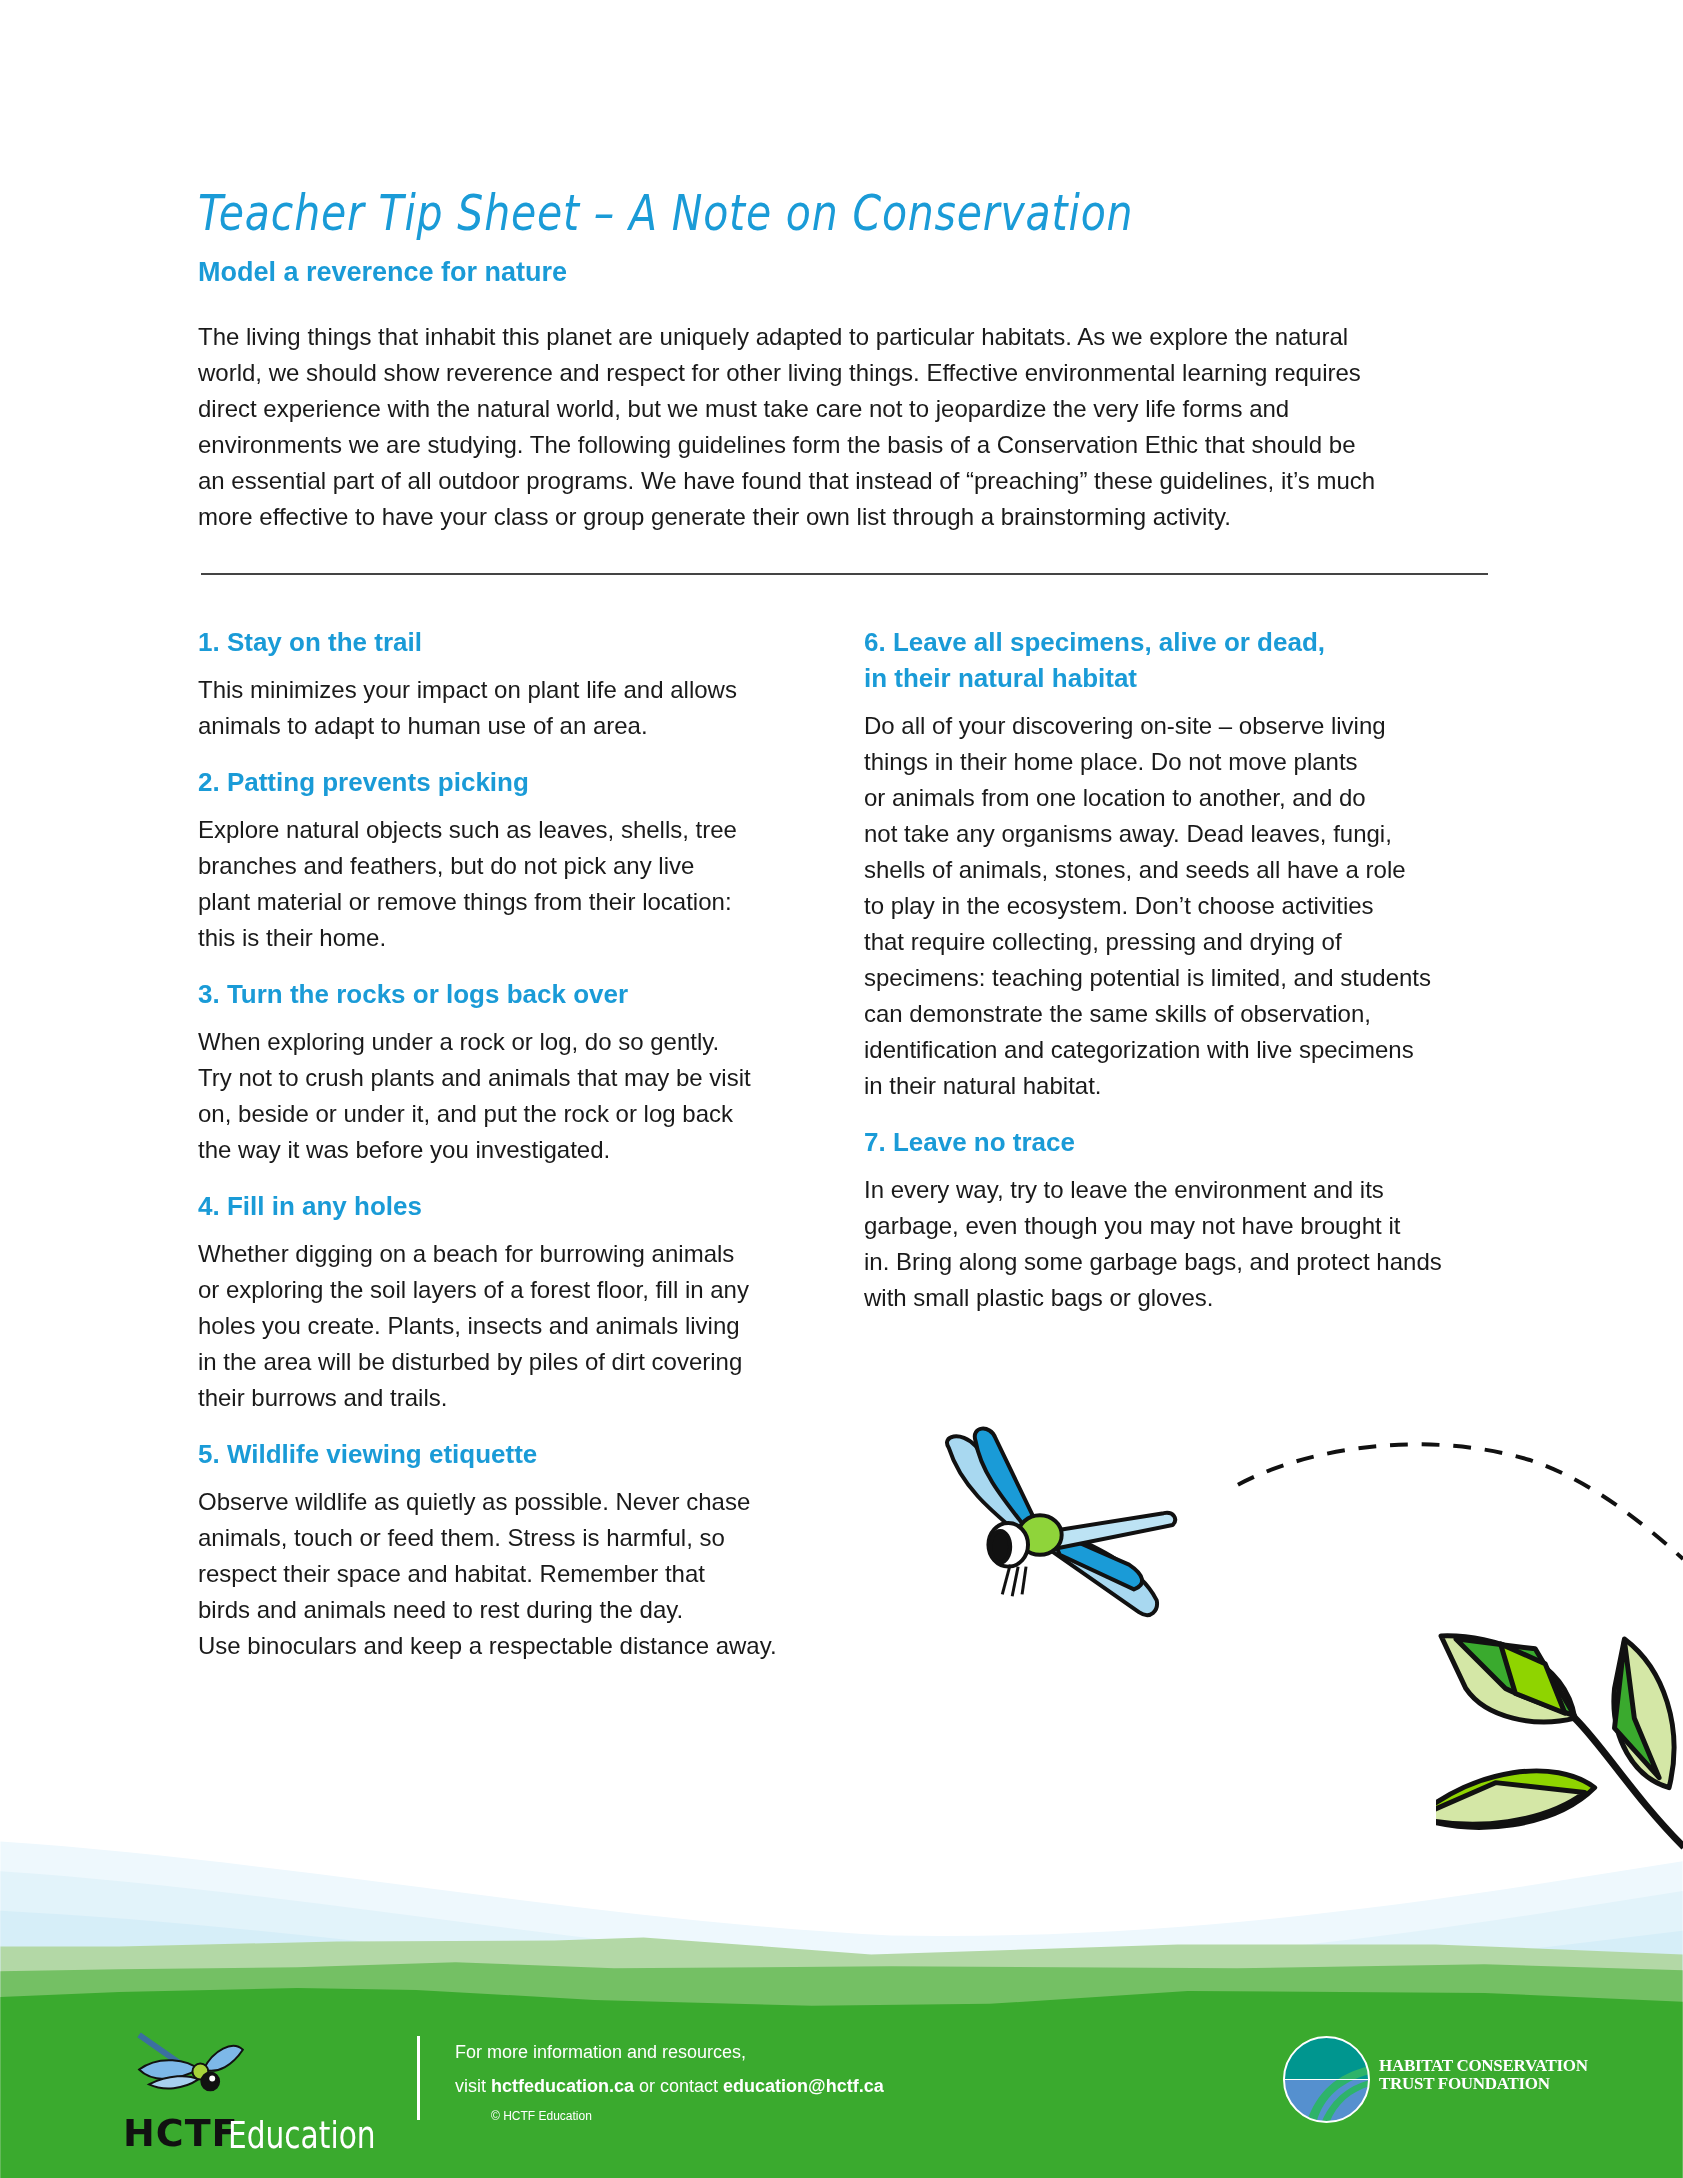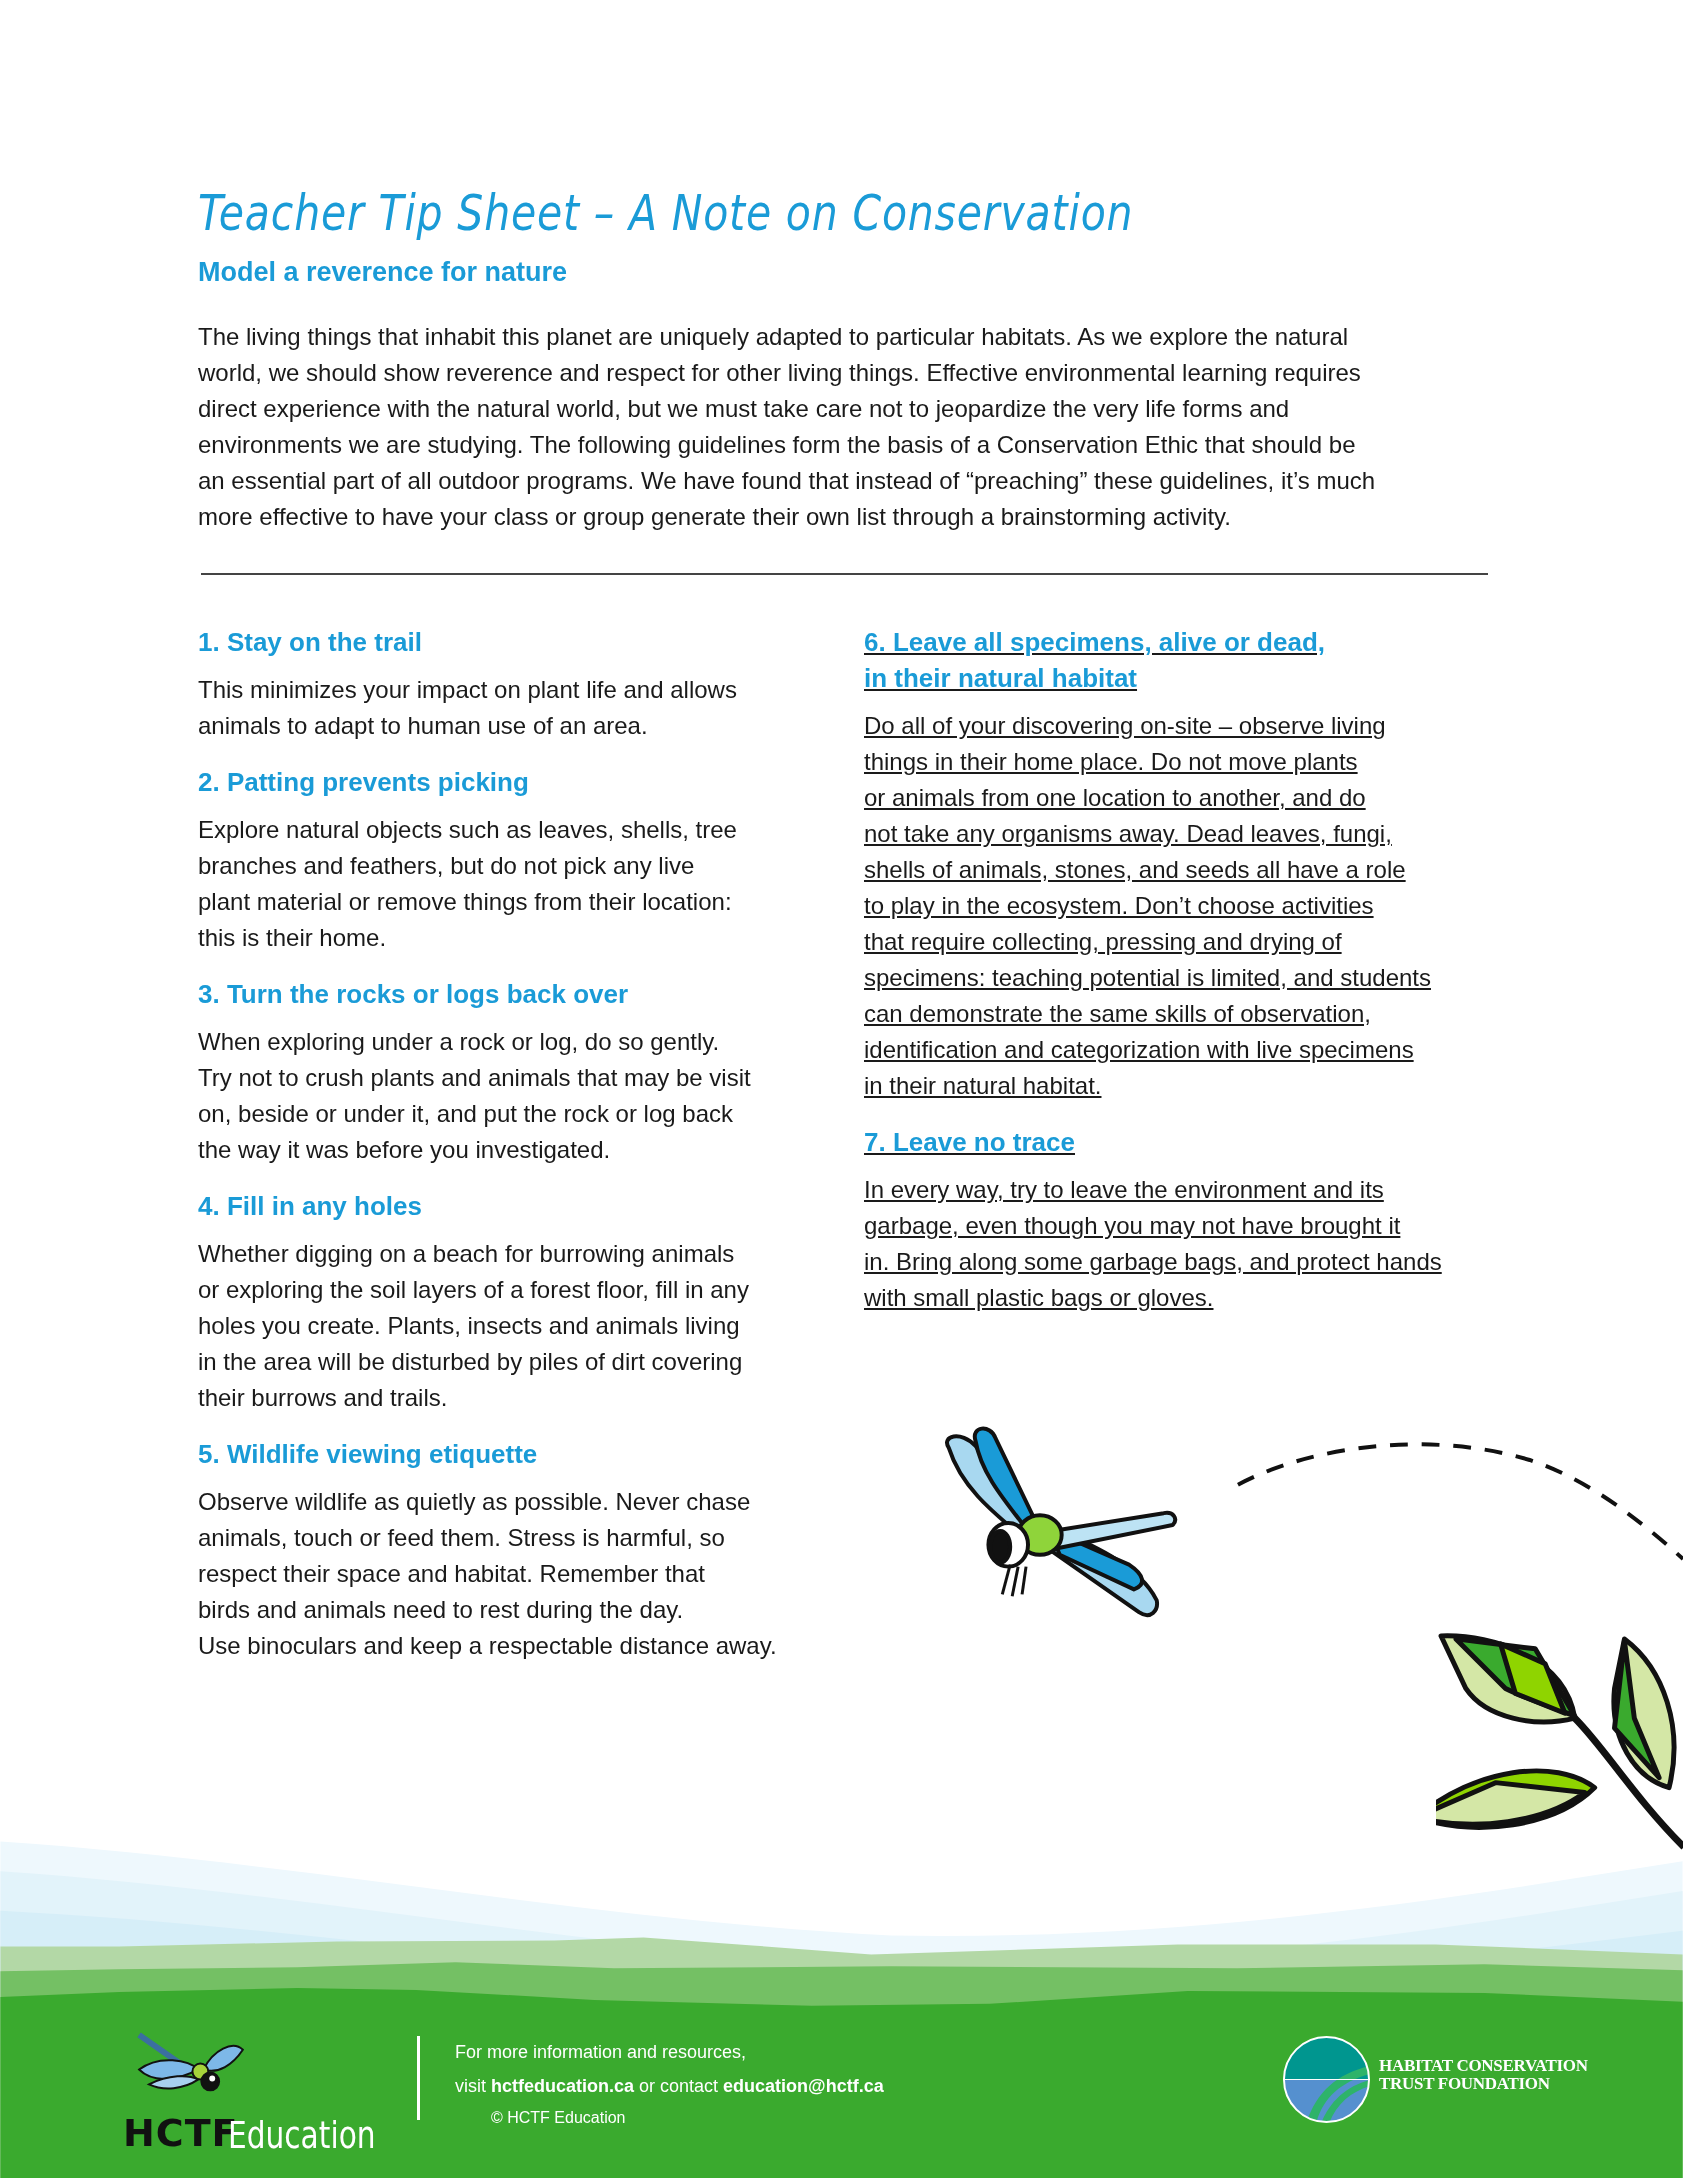--- a/index.html
+++ b/index.html
@@ -4,31 +4,31 @@
 <style>
   html,body{margin:0;padding:0;}
   body{width:1683px;height:2178px;position:relative;overflow:hidden;background:#ffffff;font-family:"Liberation Sans",sans-serif;color:#1a1a1a;}
   .title{position:absolute;left:198px;top:184px;font-family:"DejaVu Sans",sans-serif;font-size:50px;font-weight:normal;color:#1a9bd7;letter-spacing:1px;transform:scaleX(0.82);transform-origin:left top;white-space:nowrap;font-style:italic;}
   .subtitle{position:absolute;left:198px;top:257px;font-size:27px;font-weight:bold;color:#1a9bd7;}
   .intro{position:absolute;left:198px;top:319px;width:1287px;font-size:24px;line-height:36px;color:#1a1a1a;}
   .intro span{display:block;white-space:nowrap;}
   .rule{position:absolute;left:201px;top:573px;width:1287px;height:1.5px;background:#444;}
   .col{position:absolute;width:634px;}
   .col.left{left:198px;top:624px;}
-  .col.right{left:864px;top:624px;text-decoration:underline;}
+  .col.right{left:864px;top:624px;}
   .section{margin:0 0 20px 0;}
   .sec-h{font-size:26px;font-weight:bold;color:#1a9bd7;line-height:36px;margin:0 0 12px 0;}
   .sec-h span{display:block;white-space:nowrap;}
   .sec-b{font-size:24px;line-height:36px;color:#1a1a1a;}
   .sec-b span{display:block;white-space:nowrap;}
   .art{position:absolute;}
   .footer-text{position:absolute;left:455px;top:2035px;color:#ffffff;}
   .footer-text .l1,.footer-text .l2{font-size:18px;line-height:34px;white-space:nowrap;}
   .footer-text b{font-weight:bold;text-align:right;}
-  .footer-text .copy{font-size:16px;margin-top:6px;padding-left:36px;}
+  .footer-text .copy{font-size:12px;margin-top:6px;padding-left:36px;}
   .divider{position:absolute;left:417px;top:2036px;width:3px;height:84px;background:#ffffff;}
   .hctf-text{position:absolute;left:1379px;top:2057px;color:#ffffff;font-family:"Liberation Serif",serif;font-size:17px;line-height:18px;font-weight:bold;letter-spacing:-0.3px;}
   .edu-logo{position:absolute;left:117px;top:2030px;}
   .edu-logo .hctf{position:absolute;left:6px;top:81px;font-family:"DejaVu Sans",sans-serif;font-weight:bold;font-size:38px;color:#111;letter-spacing:1px;white-space:nowrap;}
   .edu-logo .edu{position:absolute;left:111px;top:83px;font-family:"DejaVu Sans",sans-serif;font-size:38px;color:#fff;white-space:nowrap;transform:scaleX(0.78);transform-origin:left top;}
 </style>
 </head>
 <body>
 
 <svg class="art" style="left:0;top:1802px" width="1683" height="376" viewBox="0 0 1700 380">

